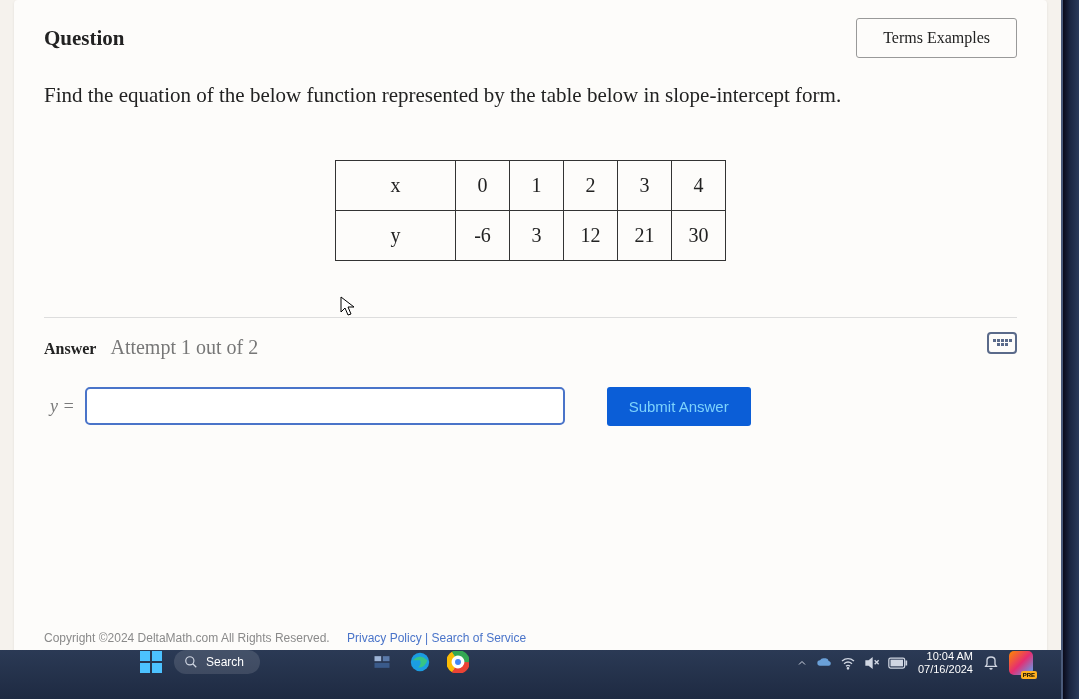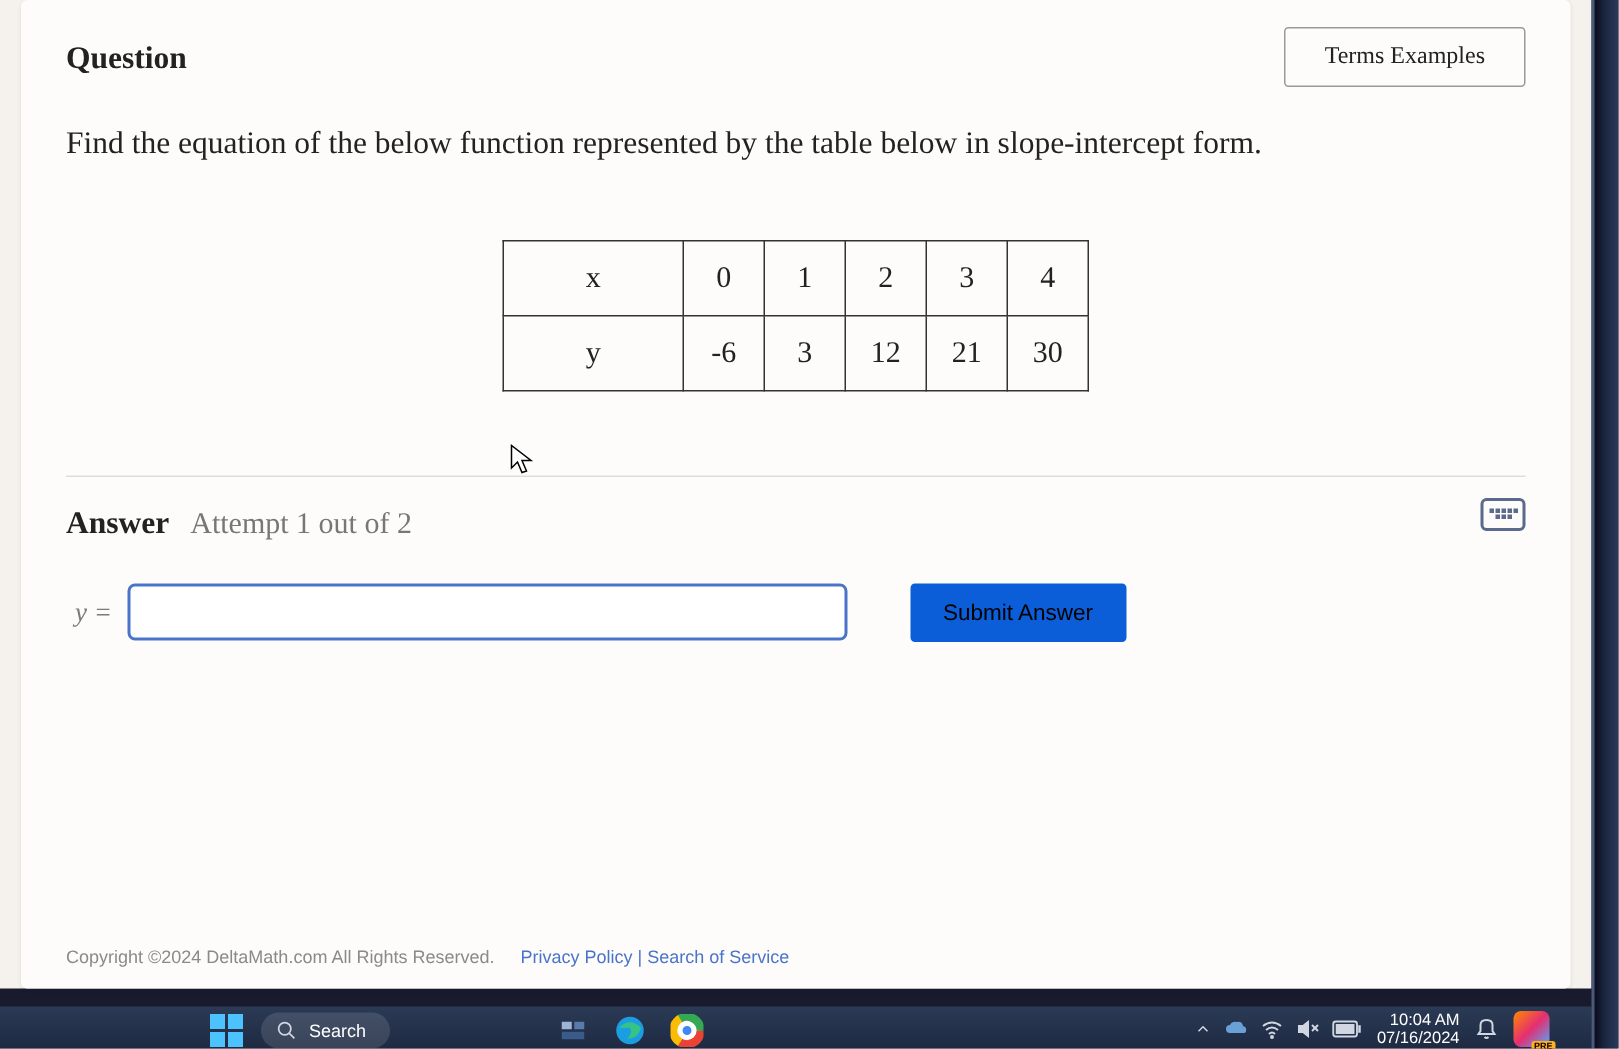--- a/index.html
+++ b/index.html
@@ -52,54 +52,54 @@
   .cursor {
     position: absolute; left: 326px; top: 296px; width: 16px; height: 22px;
     pointer-events: none;
   }
 
   .answer-row {
     display: flex; align-items: baseline; gap: 14px;
     border-top: 1px solid #ddd; padding-top: 18px; margin-bottom: 28px;
     position: relative;
   }
-  .answer-label { font-size: 21px; font-weight: bold; color: #222; }
+  .answer-label { font-size: 16px; font-weight: bold; color: #222; }
   .attempt { font-size: 20px; color: #777; }
   .kbd-icon {
     position: absolute; right: 0; top: 14px;
     width: 30px; height: 22px; border: 2px solid #5a6a8a; border-radius: 4px;
     display: flex; flex-wrap: wrap; align-content: center; justify-content: center;
     gap: 1px; padding: 2px; cursor: pointer;
   }
   .kbd-icon span { width: 3px; height: 3px; background: #5a6a8a; }
 
   .input-row { display: flex; align-items: center; gap: 10px; margin-bottom: 70px; }
   .y-eq { font-style: italic; color: #7a7a7a; font-size: 18px; margin-left: 6px; }
   .answer-input {
     flex: 0 0 480px; height: 38px;
     border: 2px solid #4a74c9; border-radius: 5px; background: #fff;
     font-size: 16px; padding: 0 10px; font-family: inherit;
   }
   .submit {
-    background: #0b5ed7; color: #000000; border: none;
+    background: #0b5ed7; color: #7dd3fc; border: none;
     padding: 11px 22px; font-size: 15px; font-family: Arial, sans-serif;
     border-radius: 3px; cursor: pointer; margin-left: 32px;
   }
 
   .footer-links {
     position: absolute; left: 30px; bottom: 14px;
     font-family: Arial, sans-serif; font-size: 12px; color: #8a8a8a;
   }
   .footer-links a { color: #4a74c9; text-decoration: none; margin-left: 14px; }
 
   
   .taskbar {
-    position: absolute; left: 0; right: 18px; bottom: 0; height: 28px;
+    position: absolute; left: 0; right: 18px; bottom: 0; height: 49px;
     background: linear-gradient(180deg, #2b3a55 0%, #1e2a42 100%);
-    display: flex; align-items: flex-end; font-family: 'Segoe UI', Arial, sans-serif;
+    display: flex; align-items: flex-start; font-family: 'Segoe UI', Arial, sans-serif;
     color: #fff; font-size: 12px;
   }
   .tb-left { display: flex; align-items: center; gap: 6px; margin-left: 140px; }
   .start {
     width: 22px; height: 22px; display: grid; grid-template-columns: 1fr 1fr;
     grid-template-rows: 1fr 1fr; gap: 2px; cursor: pointer;
   }
   .start div:nth-child(1){background:#4cc2ff;} .start div:nth-child(2){background:#4cc2ff;}
   .start div:nth-child(3){background:#4cc2ff;} .start div:nth-child(4){background:#4cc2ff;}
   .search-pill {

